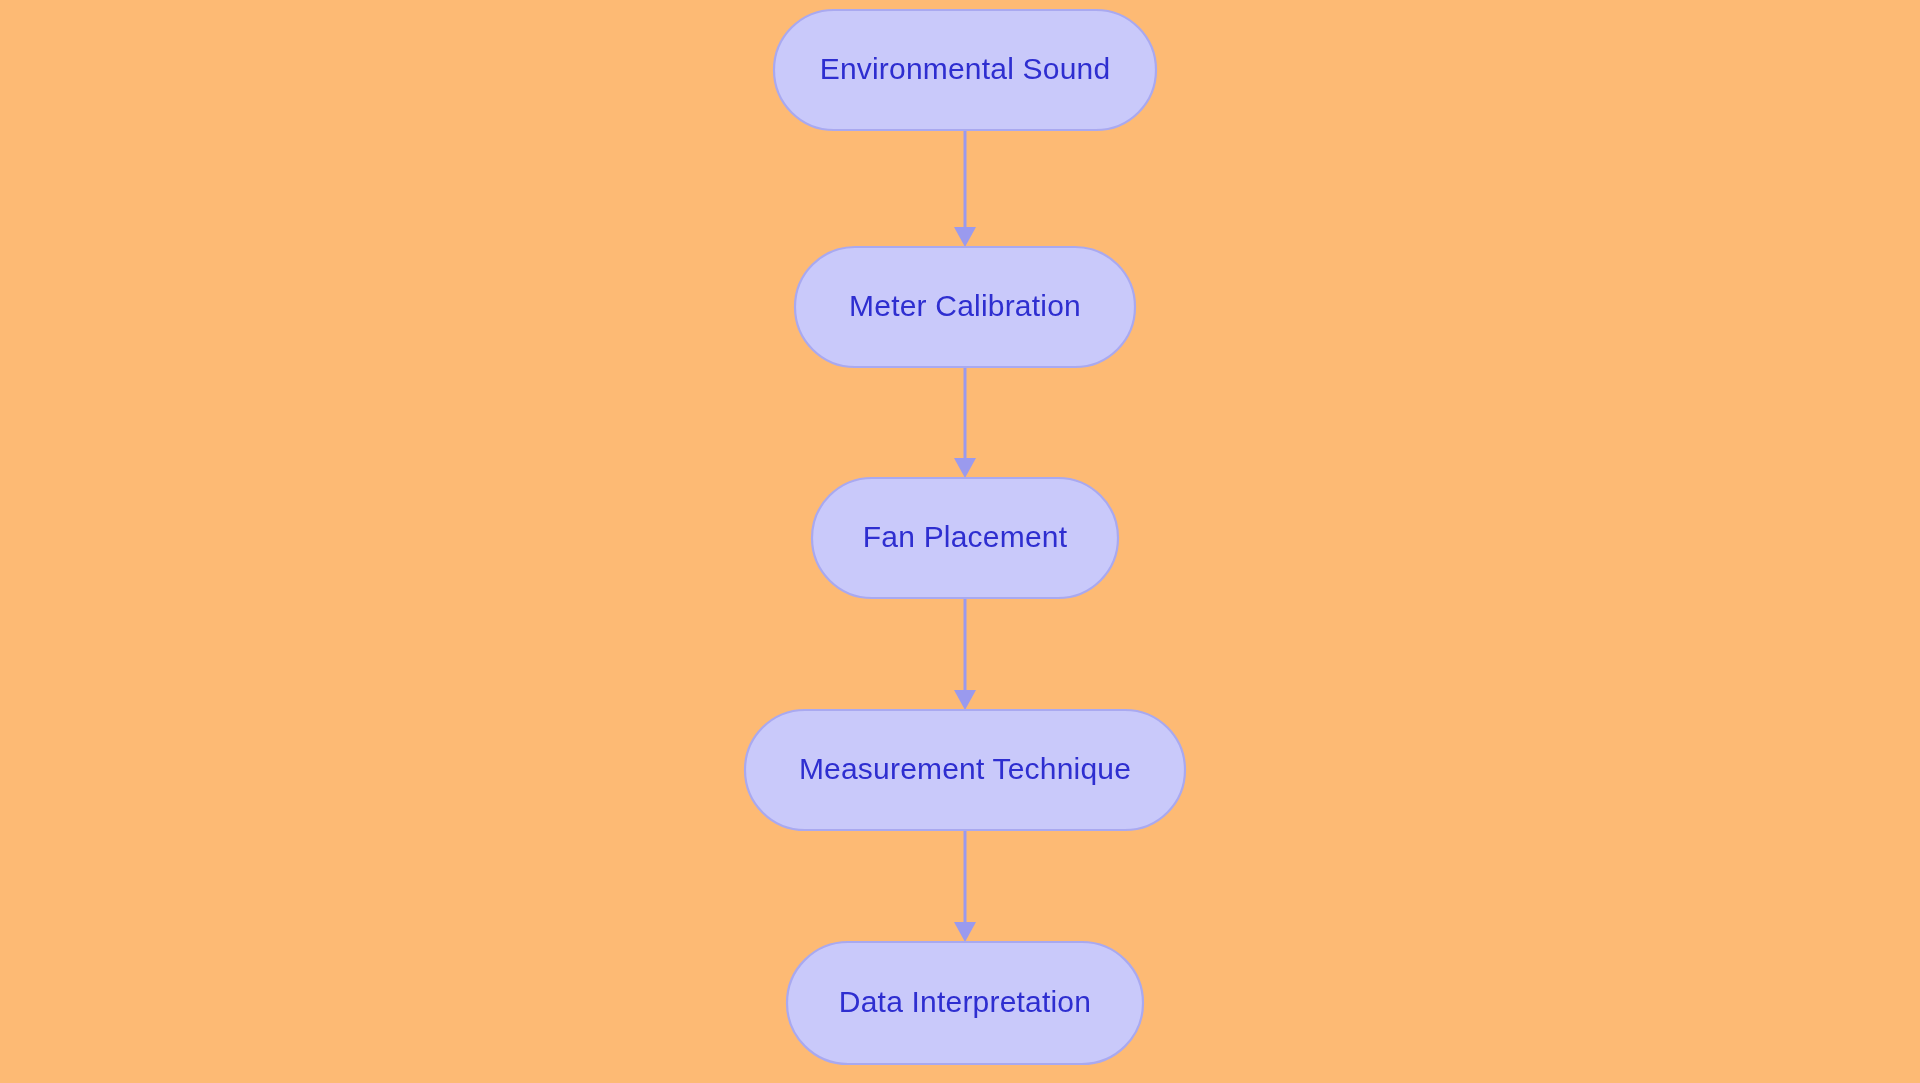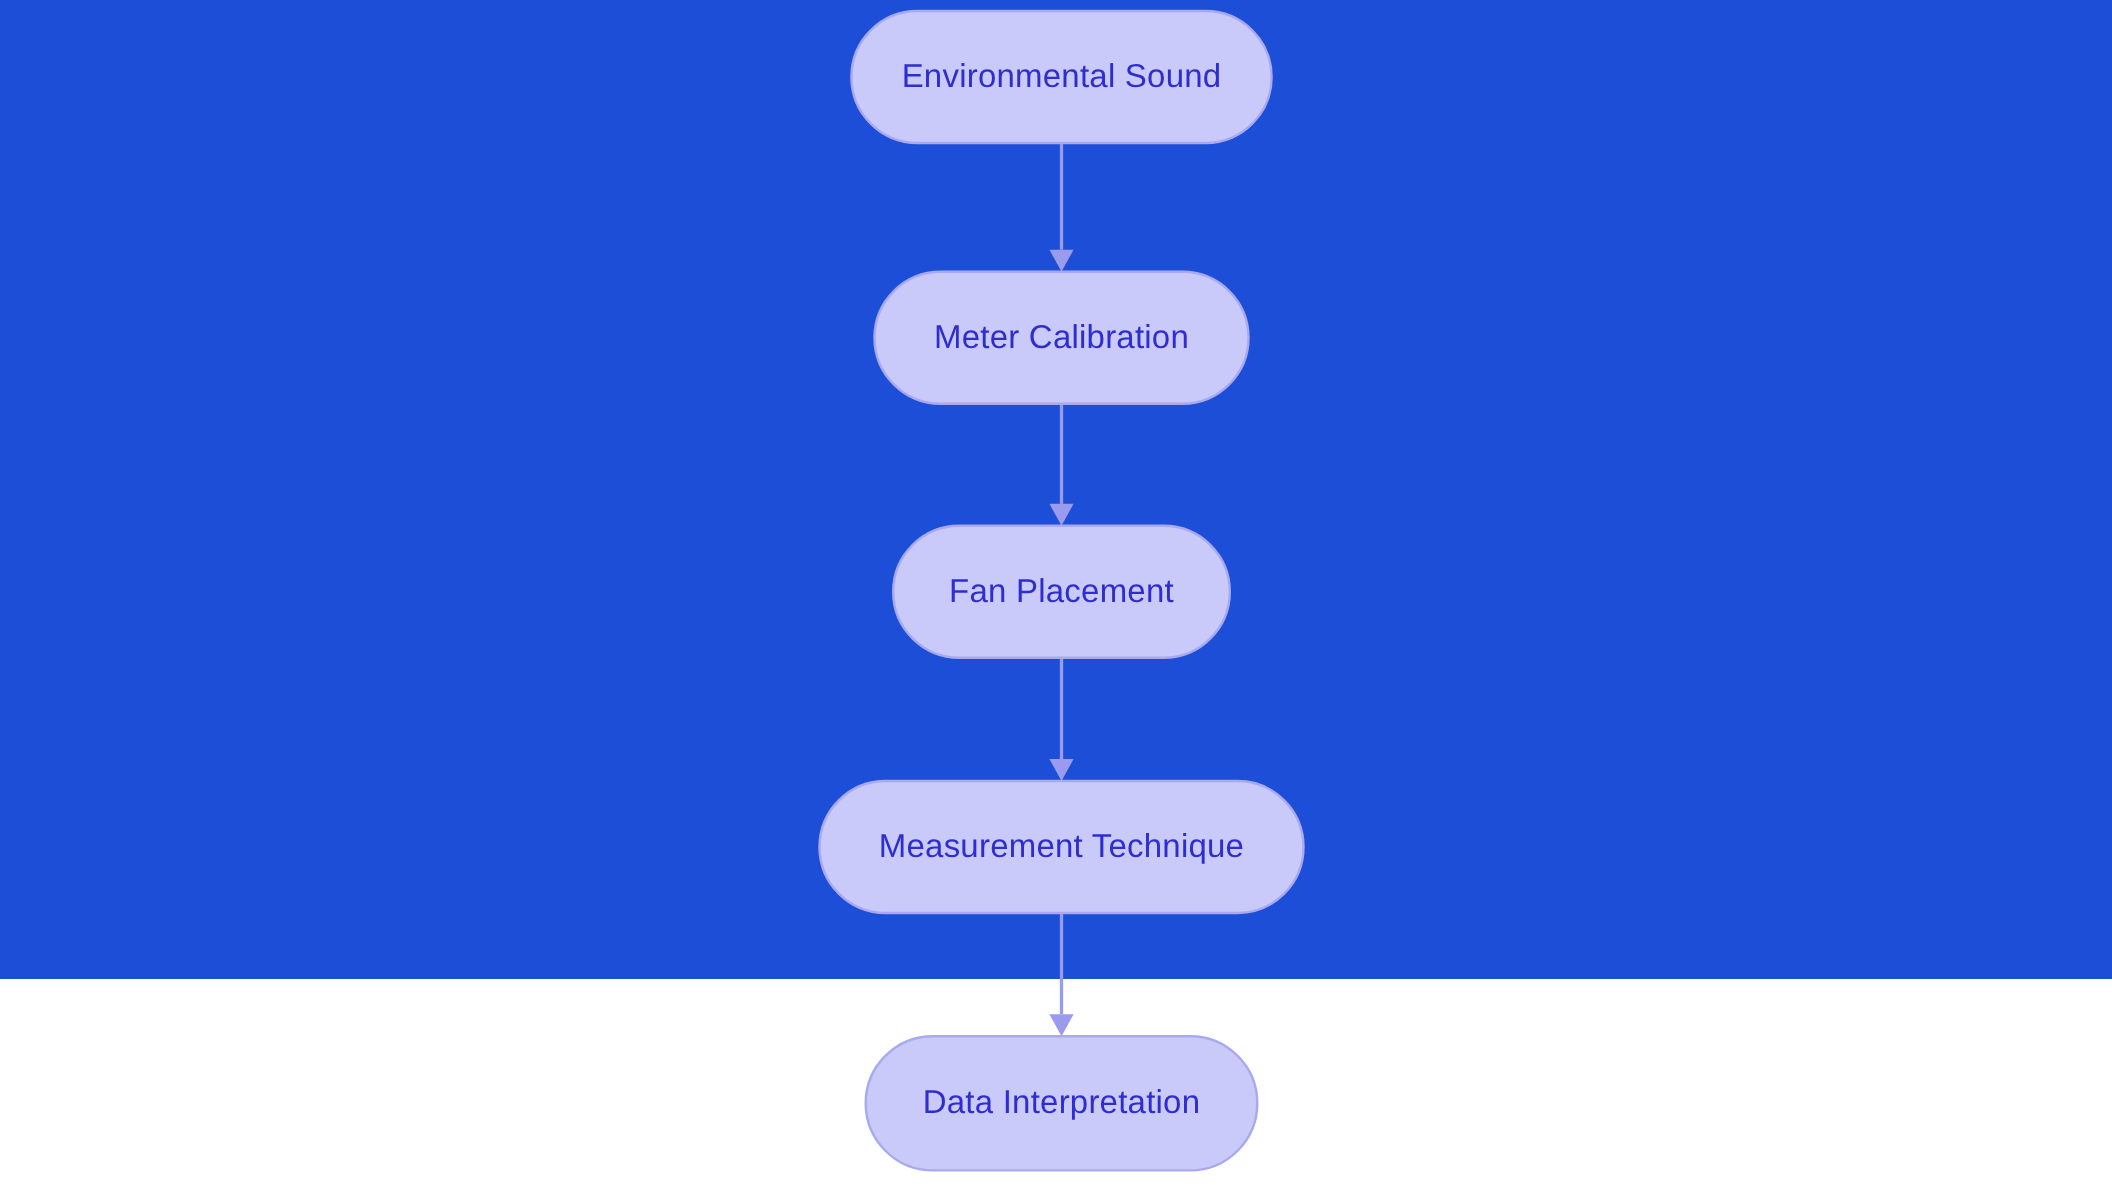--- a/index.html
+++ b/index.html
@@ -10,22 +10,22 @@
   }
   body {
     width: 1920px;
     height: 1083px;
     font-family: "Liberation Sans", "DejaVu Sans", sans-serif;
     overflow: hidden;
   }
   #diagram-root {
     position: relative;
     width: 1920px;
-    height: 890px;
-    background: #1d4ed8;
+    height: 1083px;
+    background: #fdba74;
   }
   #flow-svg {
     position: absolute;
     top: 0;
     left: 0;
     width: 1920px;
     height: 1083px;
     display: block;
   }
   .node-shape {

